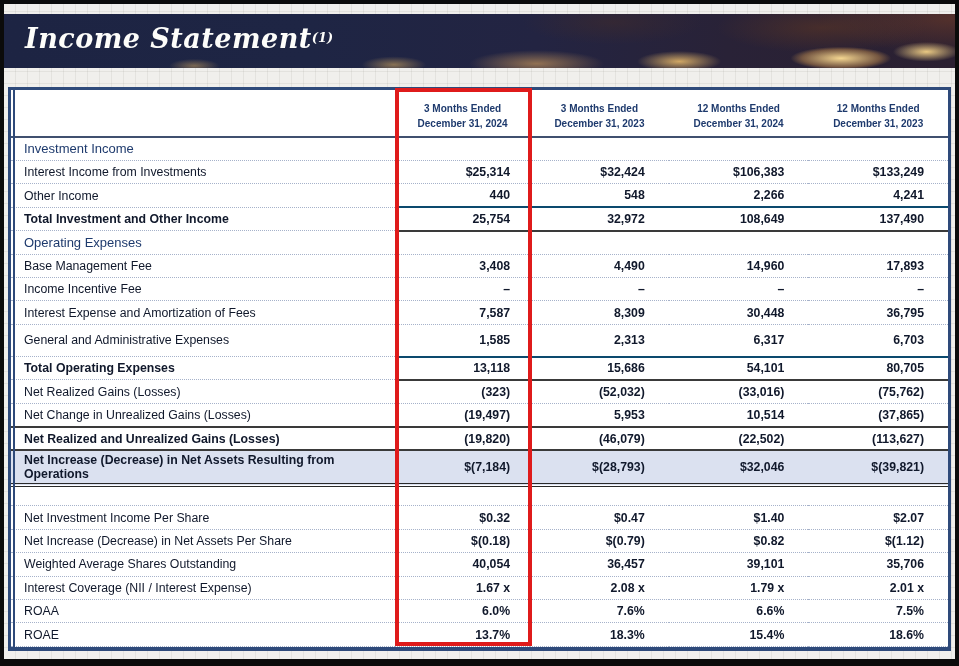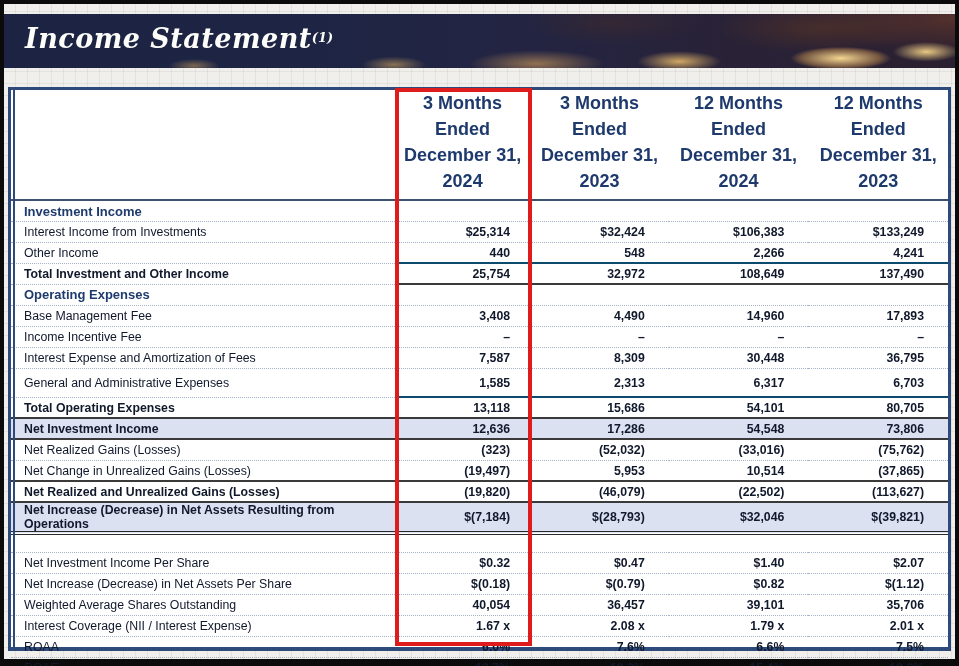--- a/index.html
+++ b/index.html
@@ -47,34 +47,34 @@
   .table-wrap::before { 
     content:""; position:absolute; left:2px; top:0; bottom:0; width:2px; background:#2e4a7a;
   }
 
   table { width:100%; height:100%; border-collapse:collapse; table-layout:fixed; }
   col.lab { width:41%; }
   col.c1  { width:14.4%; } col.c2 { width:14.8%; } col.c3 { width:14.9%; } col.c4 { width:14.9%; }
 
   thead th {
     height:47px; vertical-align:bottom; padding-bottom:5px;
-    font-size:18px; line-height:1.45; font-weight:bold; color:#1e3a6d;
+    font-size:10px; line-height:1.45; font-weight:bold; color:#1e3a6d;
     text-align:center; border-bottom:2px solid #40506f;
   }
 
   tbody tr { height:21px; }
   tbody td {
     font-size:12.3px; color:#10182b; vertical-align:middle;
     border-bottom:1px dotted #a6b2ca;
   }
   td.label { padding-left:13px; text-align:left; }
   td.num   { text-align:right; padding-right:24px; font-weight:bold; }
   td.num.c1 { padding-right:20px; }
 
-  tr.section td.label { color:#1e3a6d; font-weight:bold; font-size:13px; }
+  tr.section td.label { color:#1e3a6d; font-weight:normal; font-size:13px; }
   tr.total td.label, tr.bold-lined td.label,
   tr.highlight td.label, tr.highlight-double td.label { font-weight:bold; }
 
   tr.total td.num { border-top:2px solid #0c4a6e; border-bottom:2px solid #3a3a3a; }
 
   tr.highlight td { background:#dbe1f0; border-top:2px solid #3a3a3a; border-bottom:2px solid #3a3a3a; }
   tr.bold-lined td { border-top:2px solid #3a3a3a; border-bottom:2px solid #3a3a3a; }
   tr.highlight-double td { background:#dbe1f0; border-bottom:4px double #2a2a2a;margin-left:19px; }
 
   tr.spacer { height:19px; }
@@ -189,27 +189,20 @@
             <td class="num">6,317</td>
             <td class="num">6,703</td>
           </tr>
           <tr class="total">
             <td class="label">Total Operating Expenses</td>
             <td class="num c1">13,118</td>
             <td class="num">15,686</td>
             <td class="num">54,101</td>
             <td class="num">80,705</td>
           </tr>
-          <tr class="highlight">
-            <td class="label">Net Investment Income</td>
-            <td class="num c1">12,636</td>
-            <td class="num">17,286</td>
-            <td class="num">54,548</td>
-            <td class="num">73,806</td>
-          </tr>
           <tr class="data">
             <td class="label">Net Realized Gains (Losses)</td>
             <td class="num c1">(323)</td>
             <td class="num">(52,032)</td>
             <td class="num">(33,016)</td>
             <td class="num">(75,762)</td>
           </tr>
           <tr class="data">
             <td class="label">Net Change in Unrealized Gains (Losses)</td>
             <td class="num c1">(19,497)</td>

